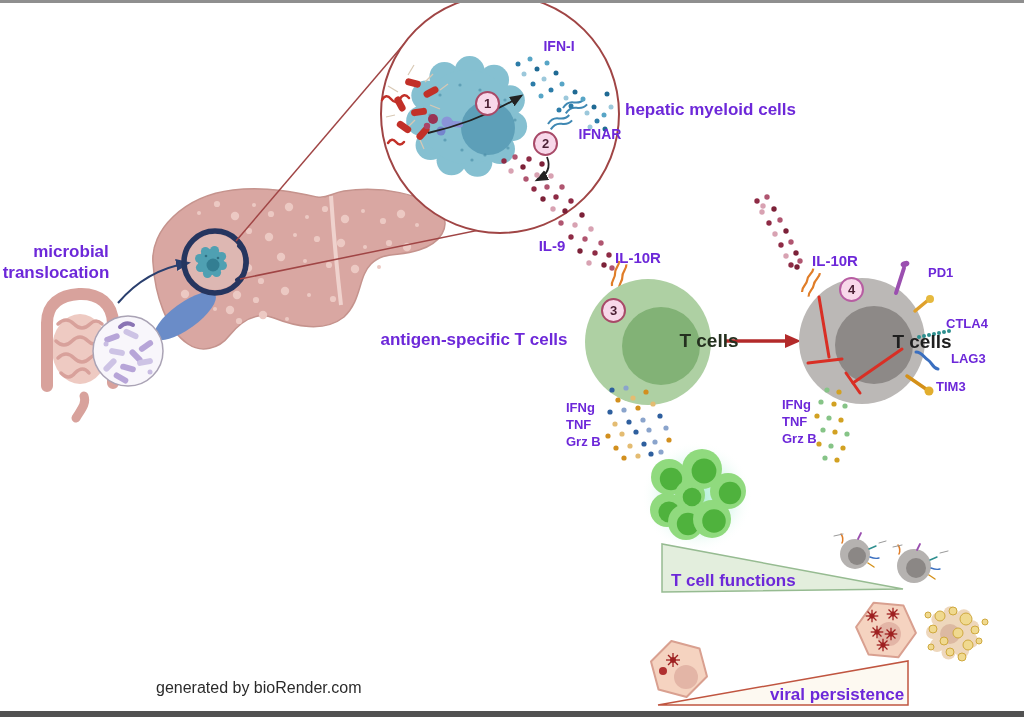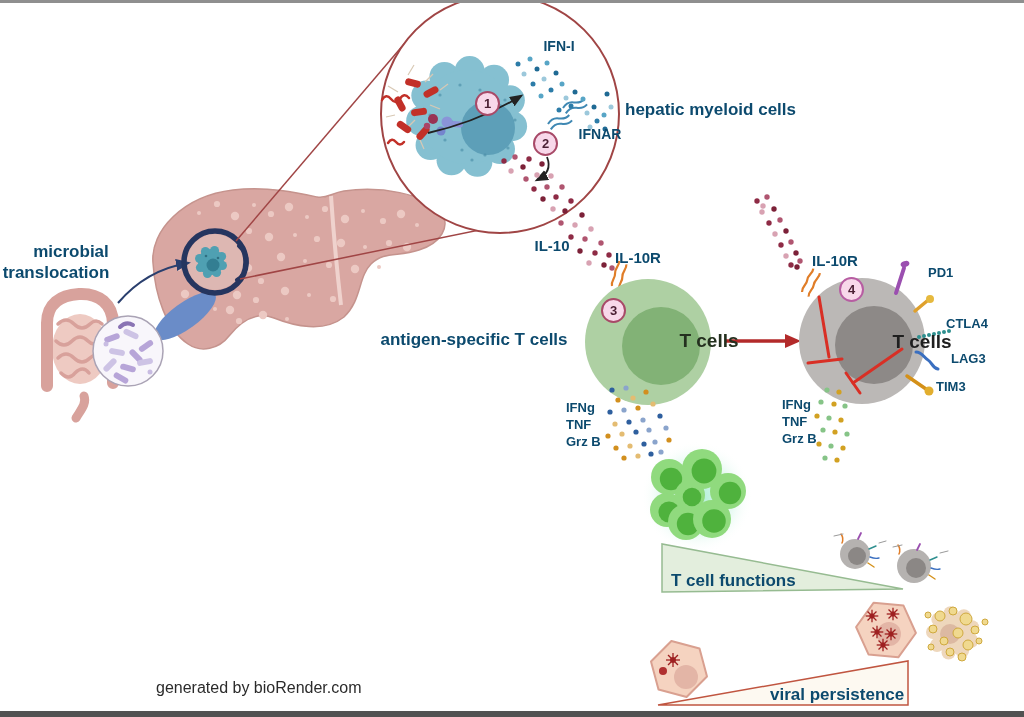--- a/index.html
+++ b/index.html
@@ -2,21 +2,21 @@
 <html><head>
 <meta charset="utf-8">
 <style>
   html,body{margin:0;padding:0;background:#fff;}
   .stage{position:relative;width:1024px;height:717px;background:#ffffff;overflow:hidden;
          font-family:"Liberation Sans",sans-serif;}
   .stage svg{position:absolute;left:0;top:0;}
   .edge{position:absolute;left:0;width:1024px;}
   .edge.top{top:0;height:3px;background:#8f8f8f;}
   .edge.bot{bottom:0;height:6px;background:#525252;}
-  .lbl{position:absolute;white-space:nowrap;color:#0c4a6e;}
+  .lbl{position:absolute;white-space:nowrap;color:#6d28d9;}
   .b{font-weight:bold;}
   .c{transform:translateX(-50%);}
   .f22{font-size:16px;color:#2b2b2b;}
   .f19{font-size:19px;font-weight:bold;color:#24301f;margin-left:48px;}
   .f17{font-size:17px;}
   .f15{font-size:15px;}
   .f14{font-size:14px;}
   .f13{font-size:13px;}
   .badge{position:absolute;width:25px;height:25px;border-radius:50%;background:#f8d8ea;
          border:2px solid #a84a68;box-sizing:border-box;display:flex;align-items:center;
@@ -542,21 +542,21 @@
         <circle cx="928" cy="615" r="3" fill="#f0d98f" stroke="#cfa93e" stroke-width="1"></circle>
       </g>
 </svg>
 
 <div class="lbl b f17 c" style="left:71px;top:242px;">microbial</div>
 <div class="lbl b f17 c" style="left:56px;top:263px;">translocation</div>
 <div class="lbl b f17" style="left:625px;top:100px;">hepatic myeloid cells</div>
 <div class="lbl b f17 c" style="left:474px;top:330px;">antigen-specific T cells</div>
 <div class="lbl b f14 c" style="left:559px;top:38px;">IFN-I</div>
 <div class="lbl b f14 c" style="left:600px;top:126px;">IFNAR</div>
-<div class="lbl b f15 c" style="left:552px;top:237px;">IL-10</div>
+<div class="lbl b f15 c" style="left:552px;top:237px;">IL-9</div>
 <div class="lbl b f15 c" style="left:638px;top:249px;">IL-10R</div>
 <div class="lbl b f15 c" style="left:835px;top:252px;">IL-10R</div>
 <div class="lbl f19 c" style="left:661px;top:330px;">T cells</div>
 <div class="lbl f19 c" style="left:874px;top:331px;color:#1f1f1f;">T cells</div>
 <div class="lbl b f13" style="left:566px;top:400px;">IFNg</div>
 <div class="lbl b f13" style="left:566px;top:417px;">TNF</div>
 <div class="lbl b f13" style="left:566px;top:434px;">Grz B</div>
 <div class="lbl b f13" style="left:782px;top:397px;">IFNg</div>
 <div class="lbl b f13" style="left:782px;top:414px;">TNF</div>
 <div class="lbl b f13" style="left:782px;top:431px;">Grz B</div>

